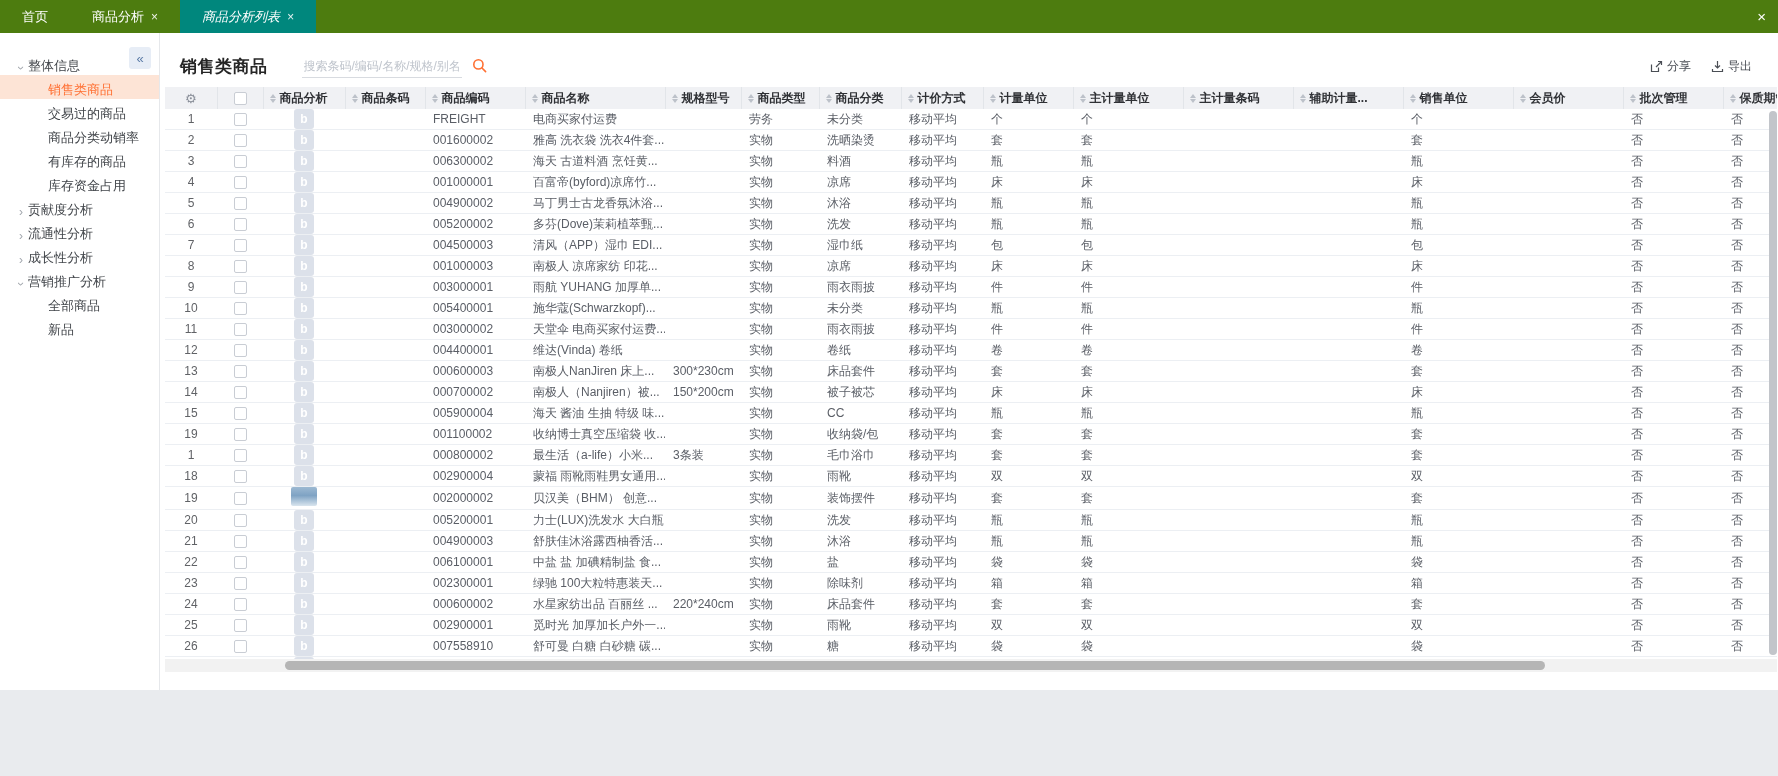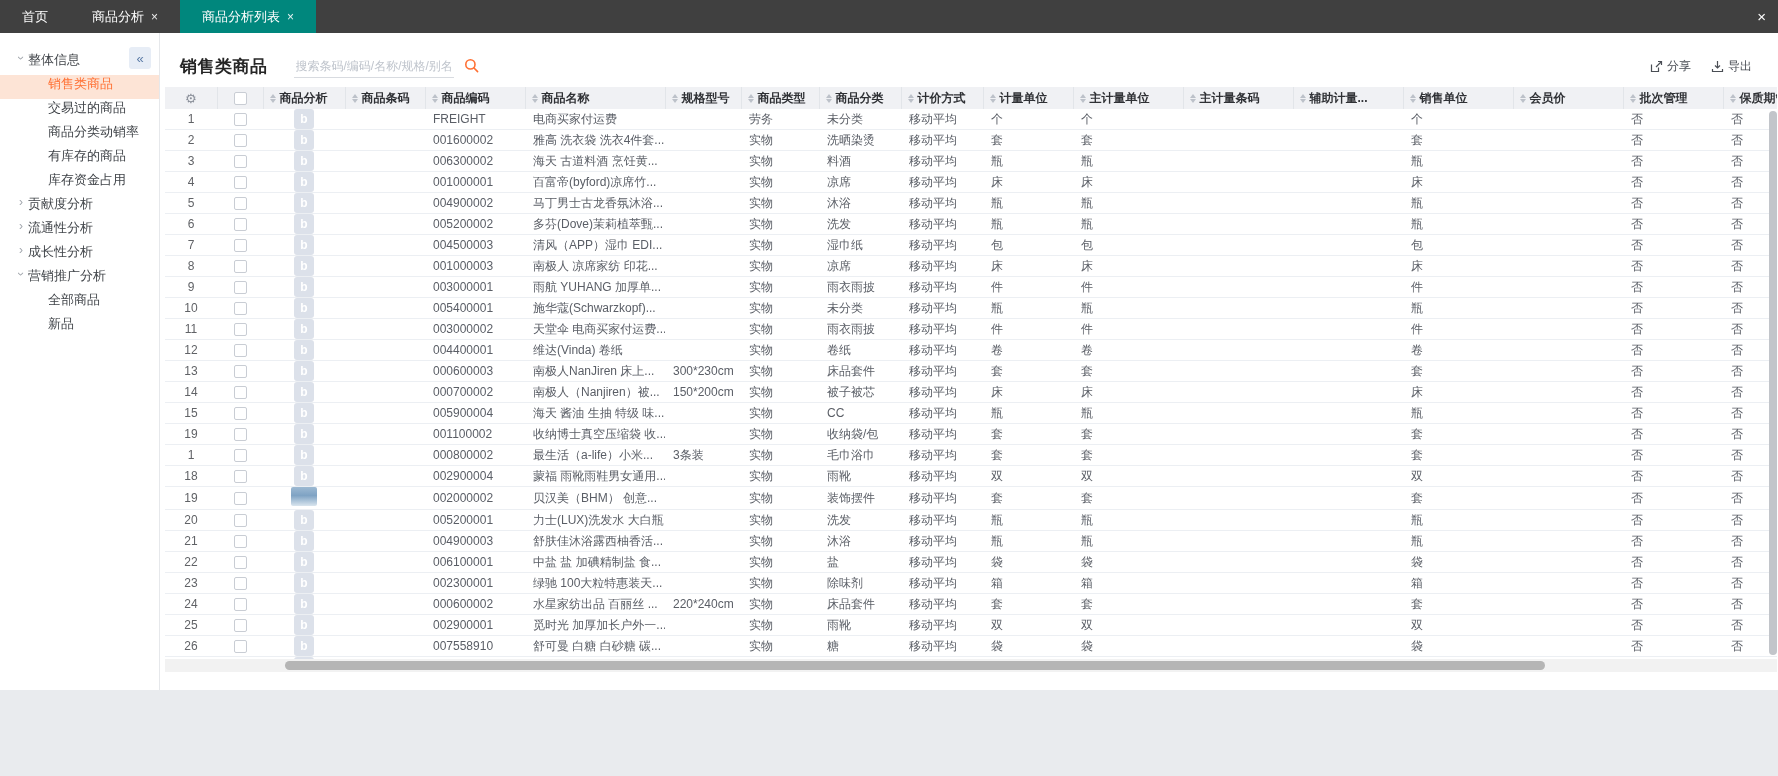--- a/index.html
+++ b/index.html
@@ -1,39 +1,39 @@
 <!DOCTYPE html>
 <html><head>
 <meta charset="utf-8">
 <style>
   * { margin:0; padding:0; box-sizing:border-box; }
   html,body { width:1778px; height:776px; overflow:hidden; }
   body { font-family:"Liberation Sans","DejaVu Sans",sans-serif; background:#e9ebee; font-size:12px; color:#303133; }
 
   
-  .topbar { height:33px; background:#404040; display:flex; align-items:stretch; position:relative; }
+  .topbar { height:33px; background:#4d7c0f; display:flex; align-items:stretch; position:relative; }
   .tab { display:flex; align-items:center; gap:7px; padding:0 22px; color:#ffffff; font-size:13px; cursor:pointer; }
-  .tab.active { background:#00877d; }
+  .tab.active { background:#00877d;font-style:italic; }
   .tab .x { font-size:12px; opacity:.9; line-height:1; }
   .topbar-close { position:absolute; right:12px; top:0; height:33px; display:flex; align-items:center; color:#fff; font-size:15px; cursor:pointer; }
 
   
   .content { display:flex; height:657px; background:#ffffff; }
   .sidebar { width:160px; background:#fff; border-right:1px solid #e6e8eb; position:relative; padding-top:18px; flex:none; }
   .collapse-btn { position:absolute; top:14px; right:8px; width:22px; height:22px; background:#e7edf6; color:#5b7ba6; border-radius:3px; display:flex; align-items:center; justify-content:center; font-size:13px; cursor:pointer; }
-  .s-item { height:24px; display:flex; align-items:flex-start; font-size:13px; color:#404449; cursor:pointer; white-space:nowrap; }
+  .s-item { height:24px; display:flex; align-items:flex-end; font-size:13px; color:#404449; cursor:pointer; white-space:nowrap; }
   .s-item .caret { width:14px; margin-left:14px; color:#a2a7ad; font-size:12px; display:inline-flex; justify-content:center; transform-origin:center; }
   .s-item .caret.down { transform:rotate(90deg); }
   .s-item.lvl1 { padding-left:48px; }
   .s-item.active { color:#ff7033; background:#fde4d6; }
 
   .main { flex:1; min-width:0; position:relative; padding-top:14px; }
   .toolbar { display:flex; align-items:center; padding:0 26px 0 20px; height:38px; }
   .page-title { font-size:17px; font-weight:bold; color:#262626; letter-spacing:.5px; }
-  .searchbox { margin-left:26px; display:flex; align-items:flex-end; }
+  .searchbox { margin-left:34px; display:flex; align-items:flex-end; }
   .search-input { border:none; border-bottom:1px solid #d8dbe0; width:160px; font-size:12px; padding:4px 2px; outline:none; color:#333; background:transparent; }
   .search-input::placeholder { color:#bfc4cc; }
   .mag { margin-left:10px; margin-bottom:2px; cursor:pointer; }
   .toolbar .spacer { flex:1; }
   .tool-link { display:flex; align-items:center; gap:4px; color:#4a4e55; font-size:12px; cursor:pointer; margin-left:20px; }
   .tool-link svg { display:block; }
 
   
   .table-wrap { margin-left:5px; width:1612px; height:572px; overflow:hidden; position:relative; margin-top:2px; }
   table { border-collapse:collapse; table-layout:fixed; width:1658px; }

